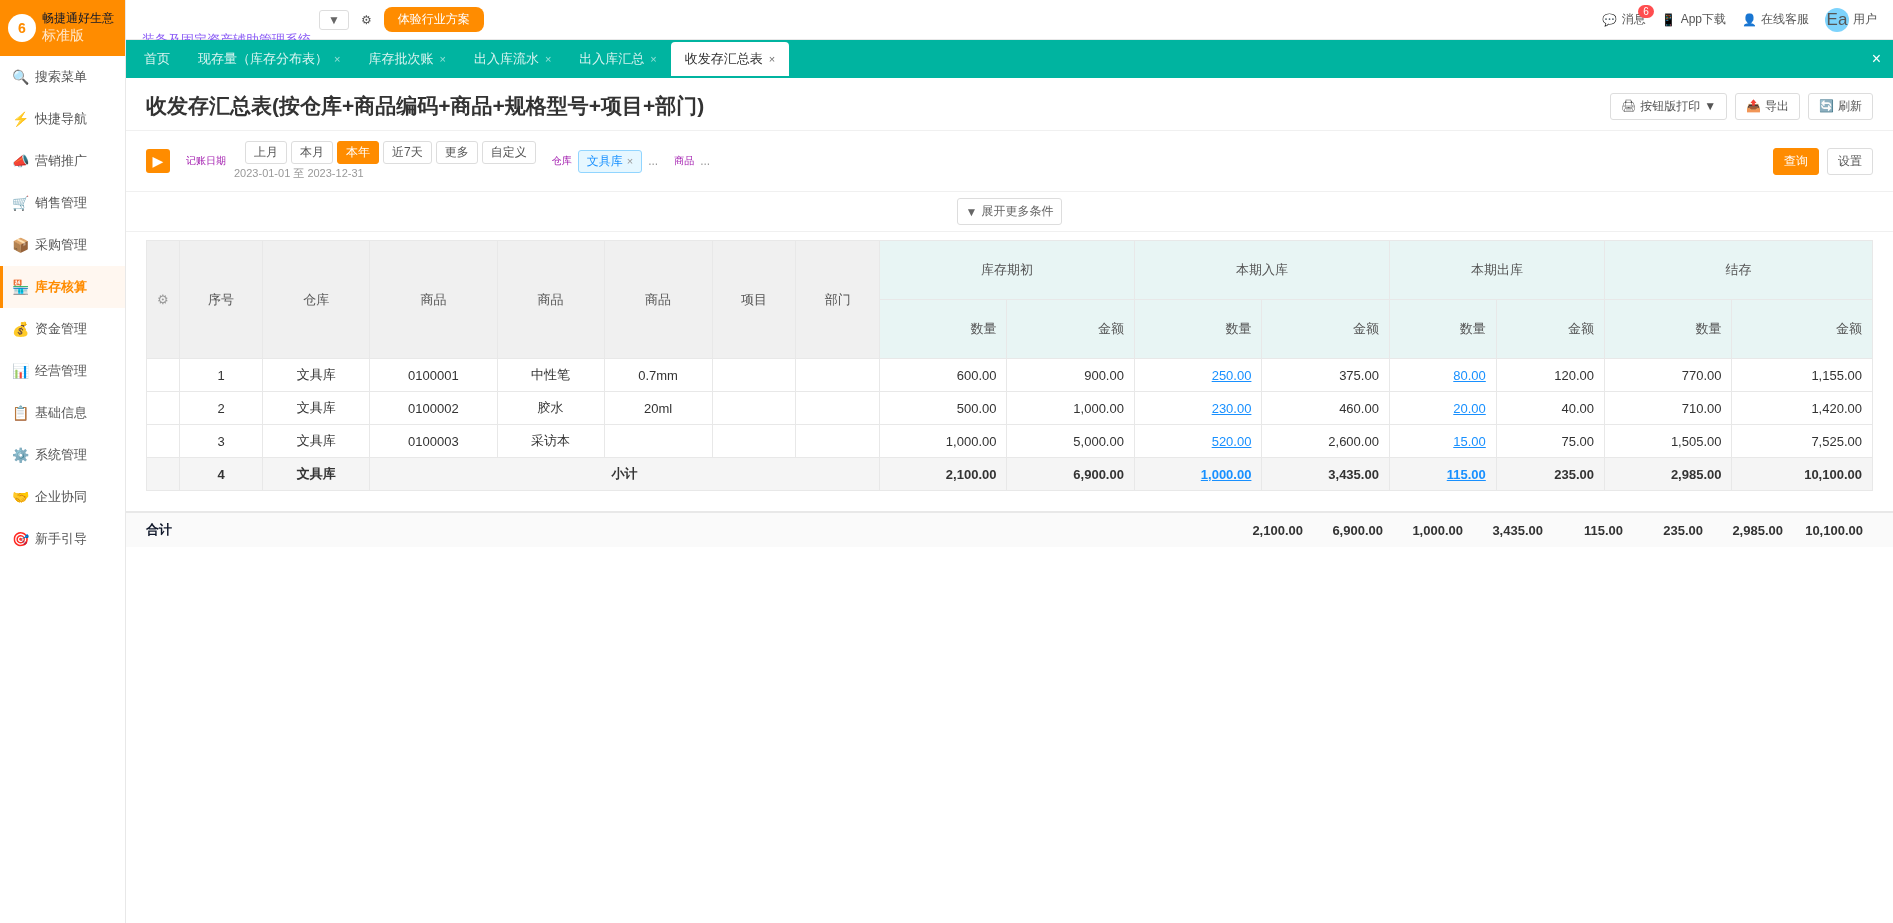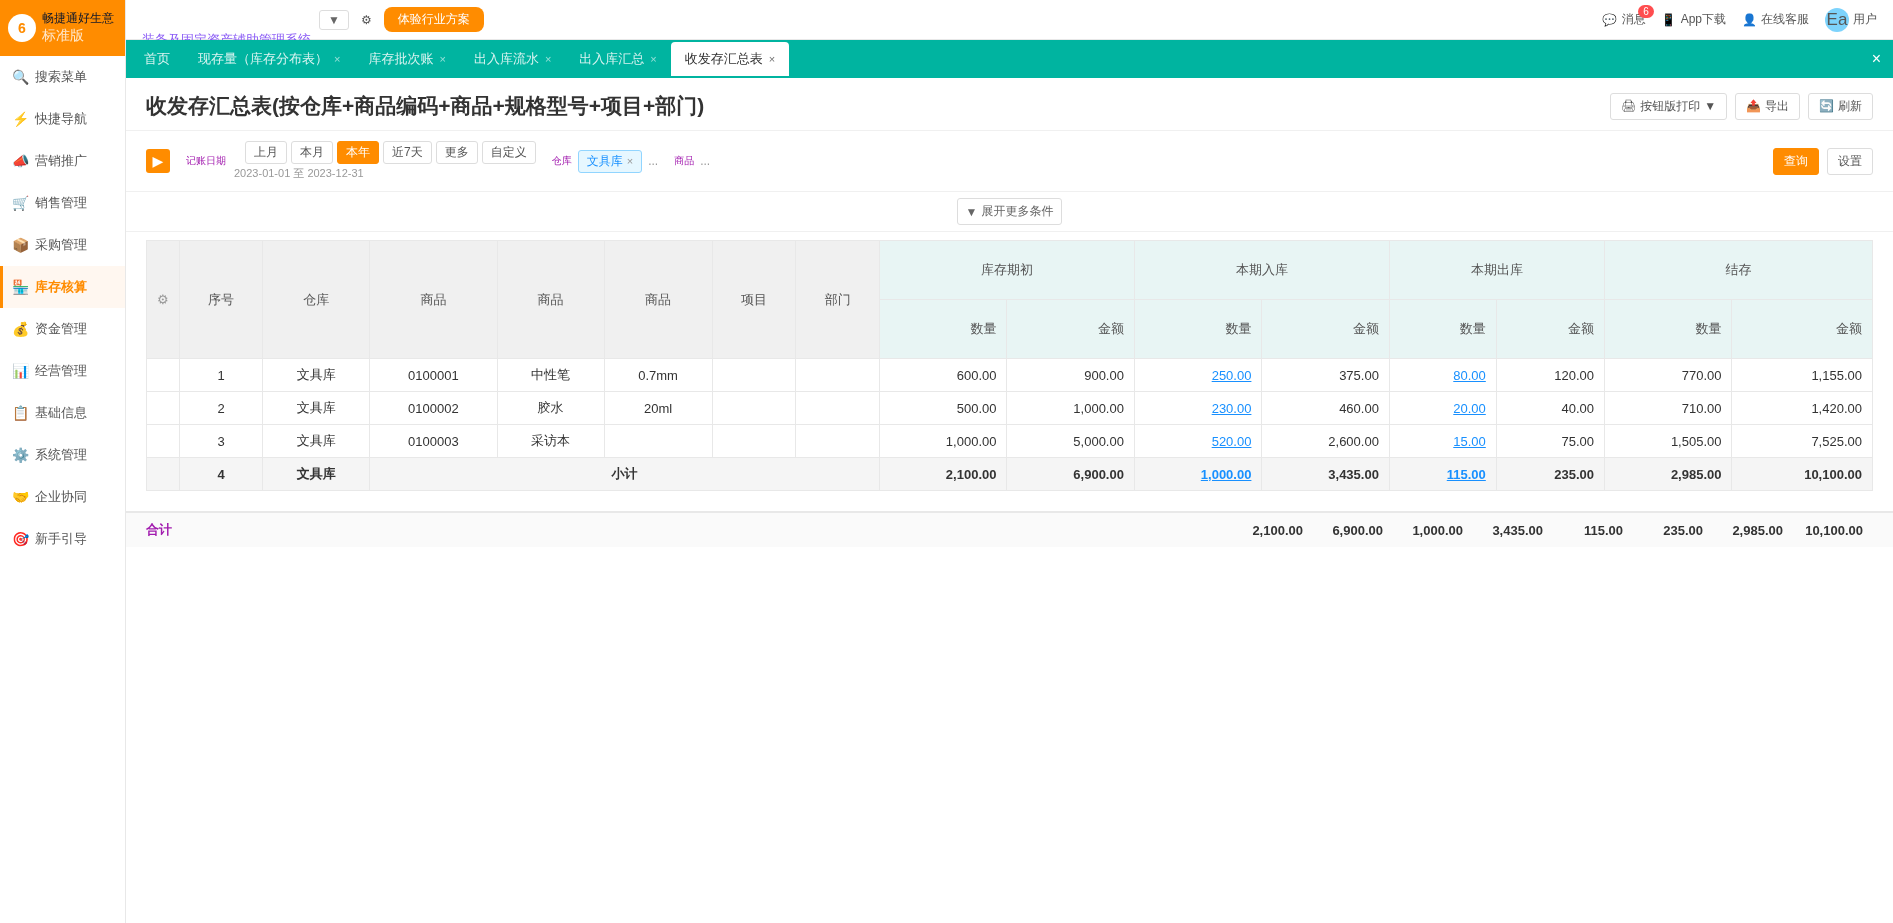--- a/index.html
+++ b/index.html
@@ -71,21 +71,21 @@
     td { padding: 7px 10px; text-align: center; border: 1px solid #e8e8e8; color: #333; white-space: nowrap; }
     .th-header { background: #e8f5f4; }
     .th-group { background: #f0f0f0; }
     .subtotal-row td { background: #f5f5f5; font-weight: bold; }
     .link-text { color: #1890ff; text-decoration: underline; cursor: pointer; }
     .num-right { text-align: right; }
     .settings-icon { color: #999; cursor: pointer; }
 
     
     .table-footer { background: #fafafa; border-top: 2px solid #e8e8e8; padding: 8px 20px; display: flex; align-items: center; }
-    .footer-label { font-weight: bold; color: #a21caf; width: 100px; }
+    .footer-label { font-weight: bold; color: #0f172a; width: 100px; }
     .footer-nums { display: flex; gap: 0; flex: 1; }
     .footer-cell { text-align: right; padding: 0 10px; min-width: 80px; font-size: 13px; color: #333; font-weight: bold; }
   </style>
 </head>
 <body>
 
 <div class="app-container">
 
   <div class="sidebar">
     <div class="sidebar-logo">

